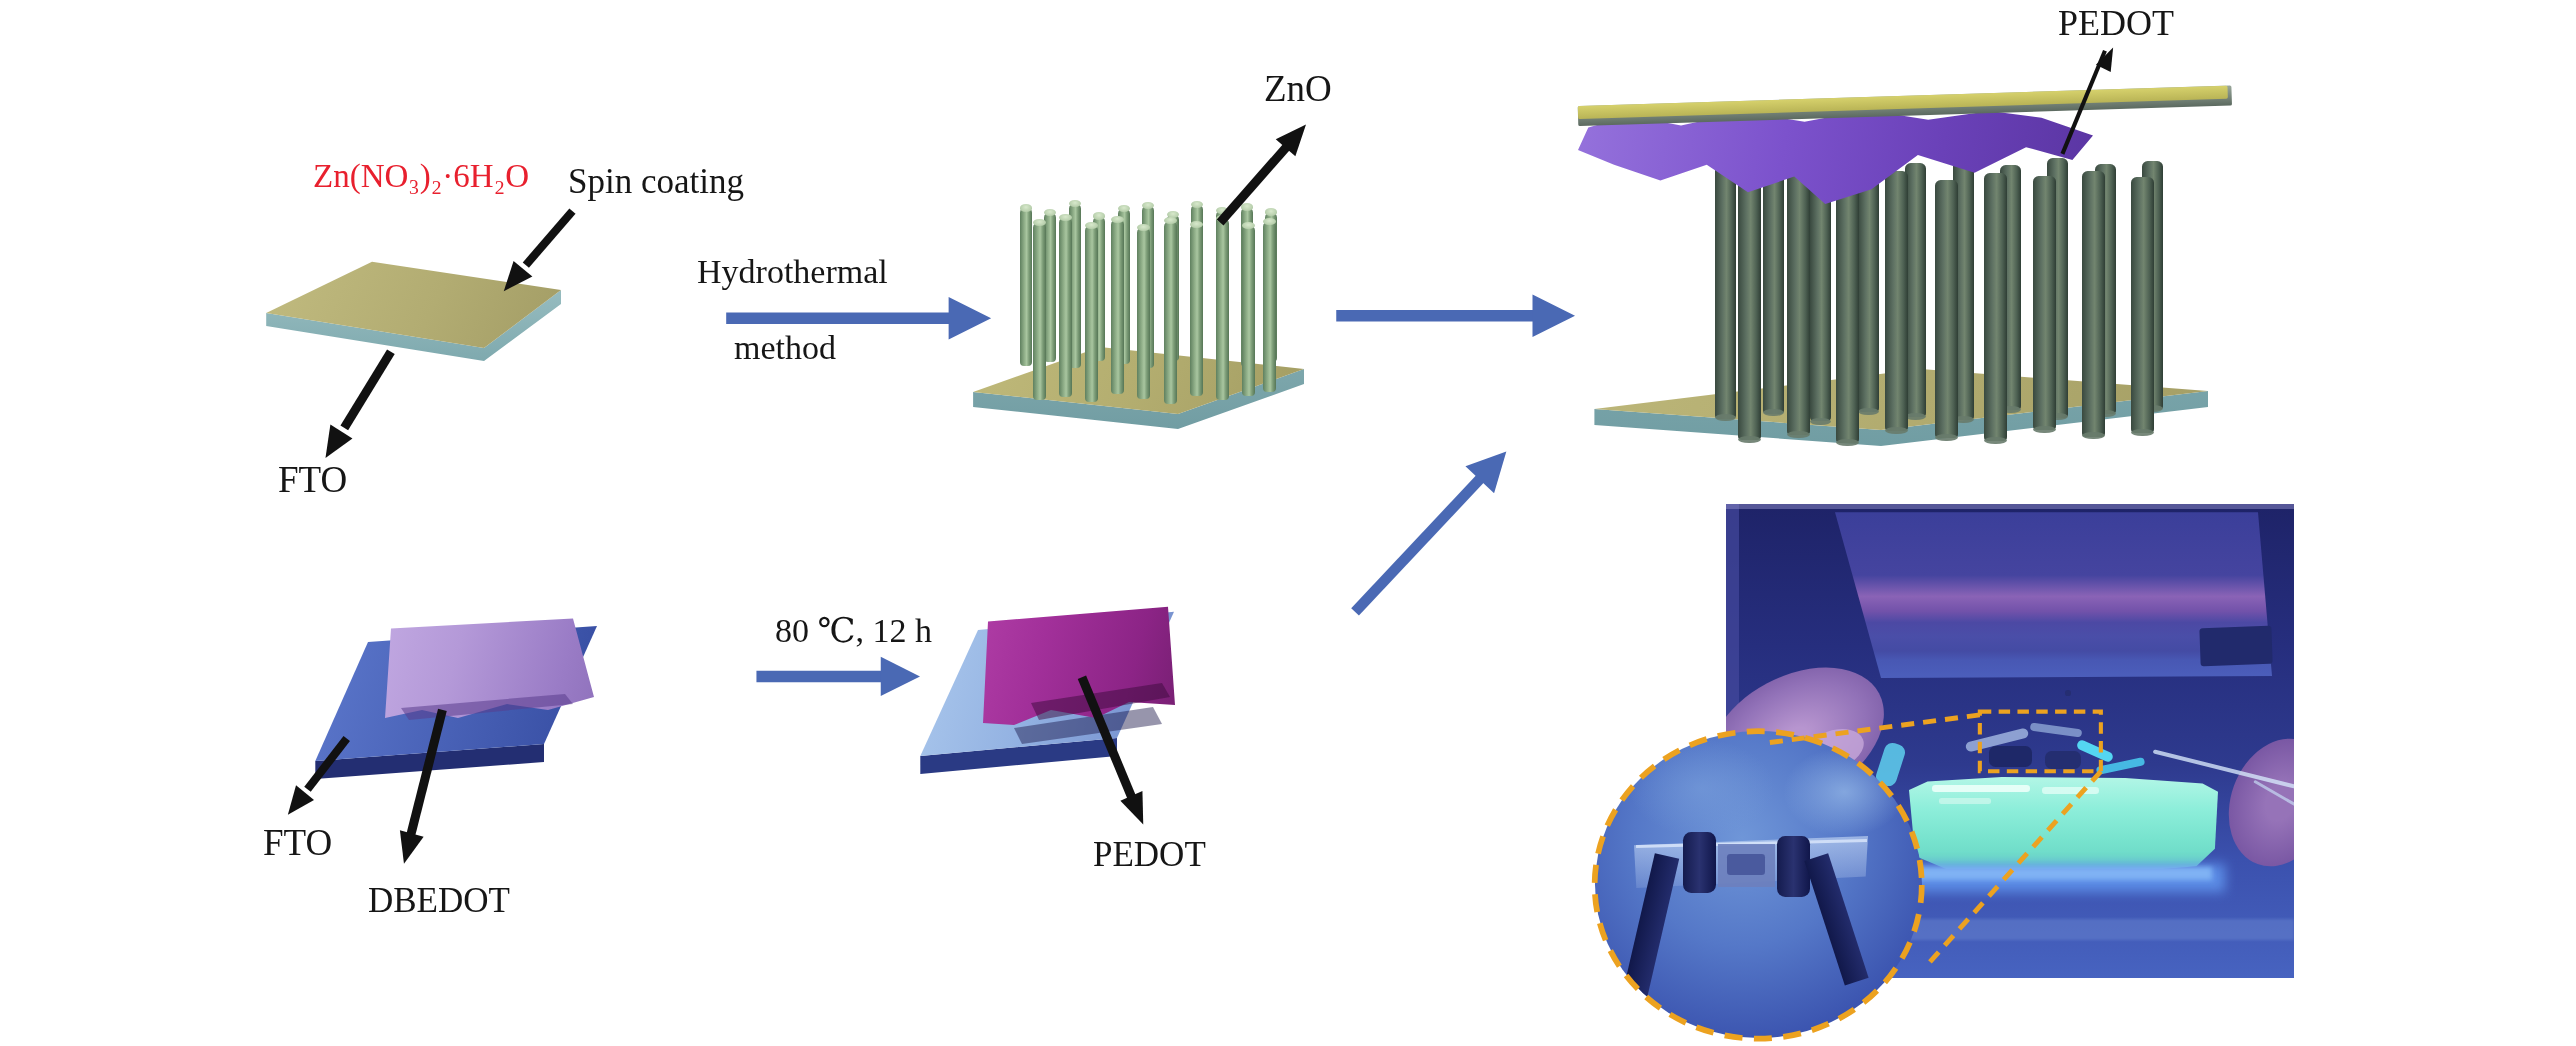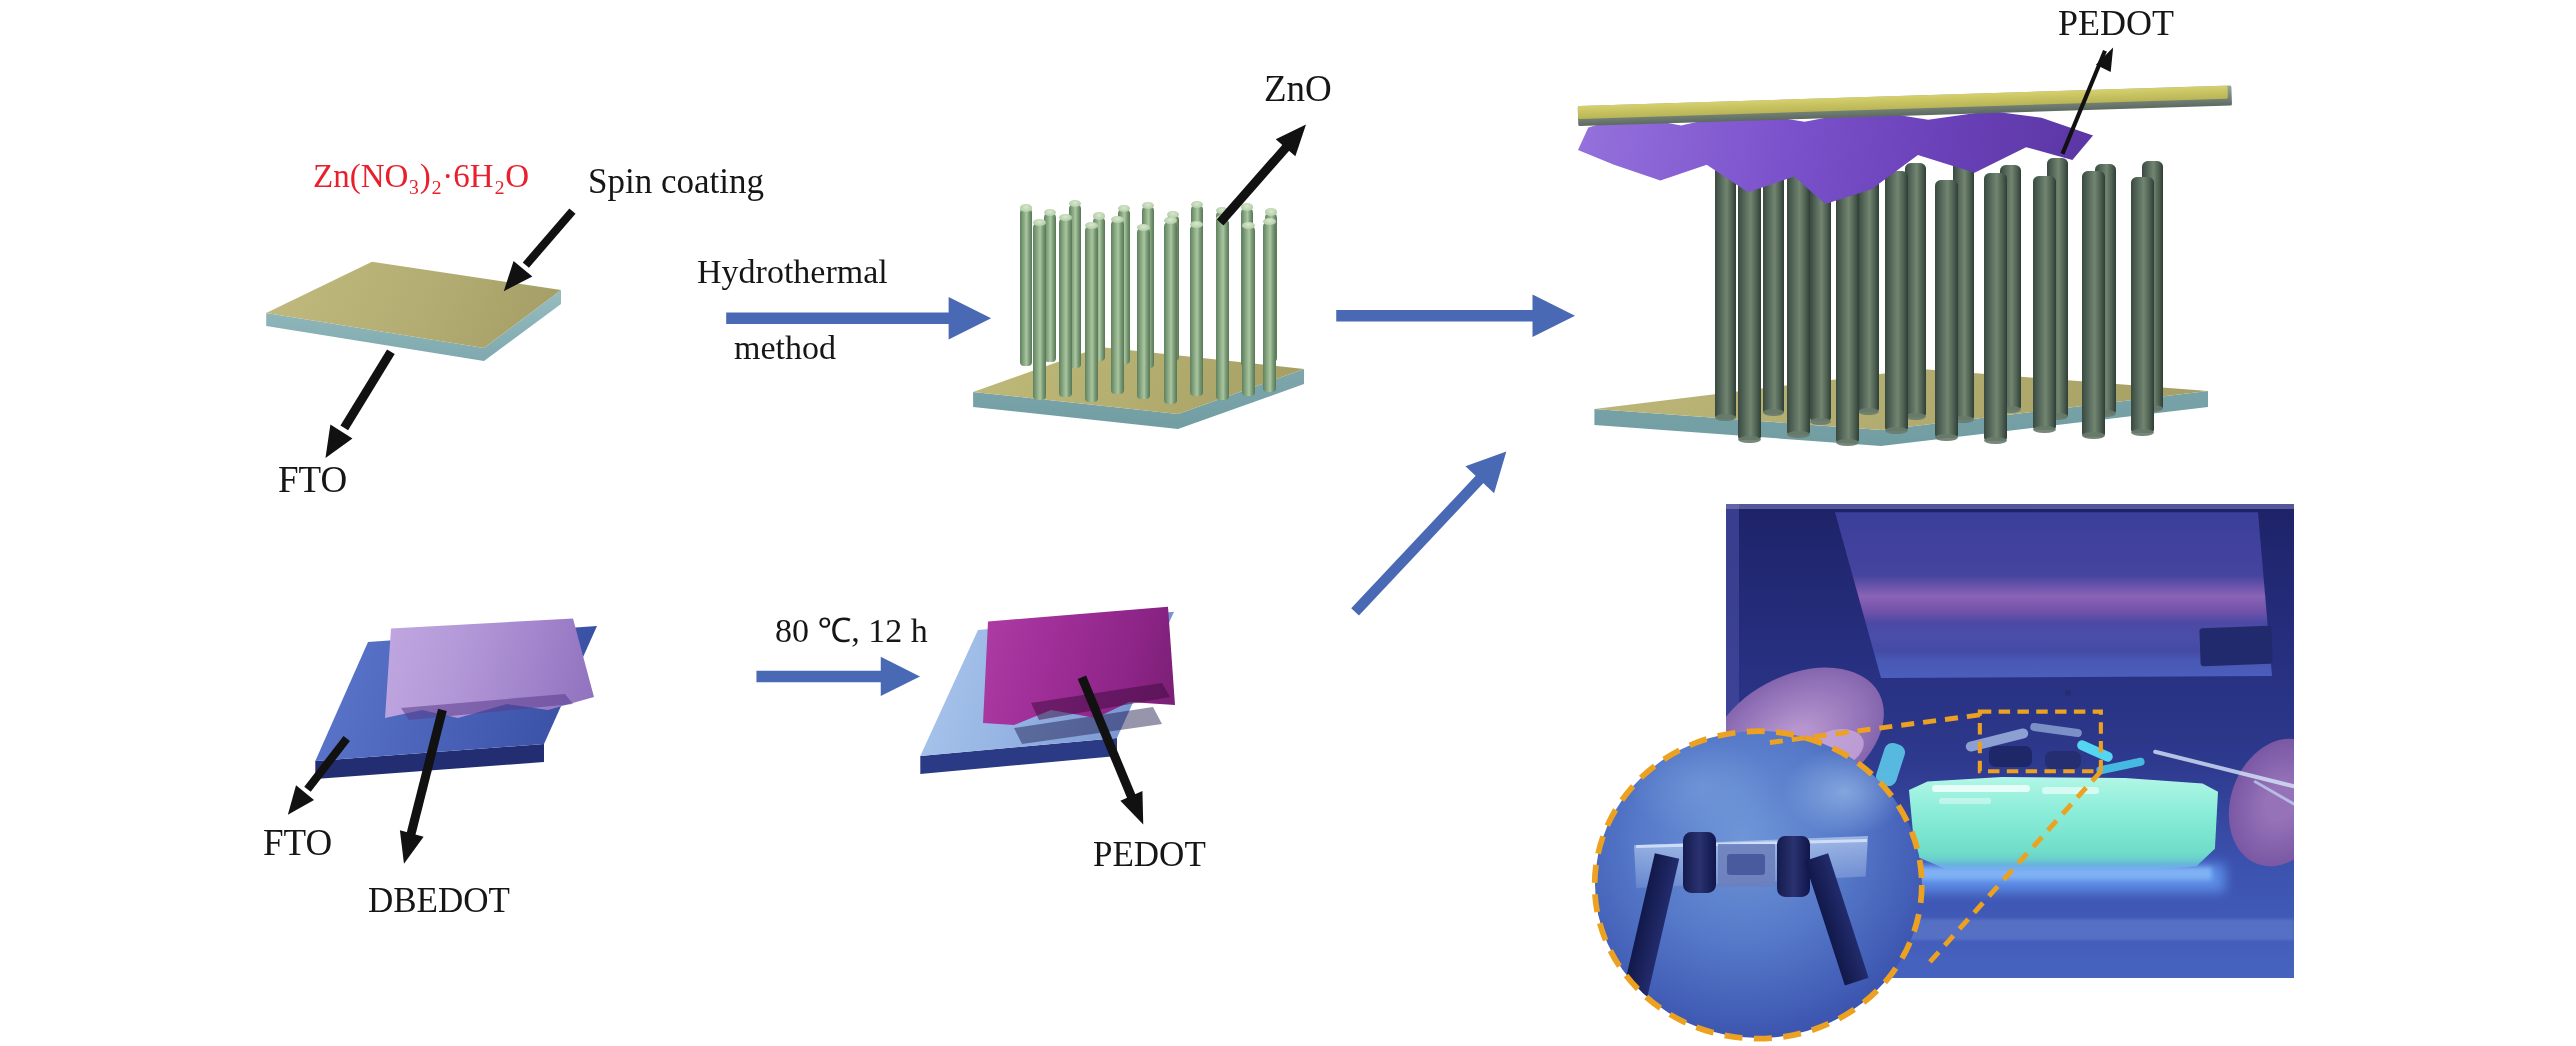--- a/index.html
+++ b/index.html
@@ -9,21 +9,21 @@
   .face{position:absolute;inset:0;}
   .lbl{position:absolute;white-space:nowrap;line-height:1.05;}
   .rod{position:absolute;border-radius:5.7px 5.7px 4.1px 4.1px;}
   .rodA{background:linear-gradient(90deg,#5f805f 0%,#8fae88 35%,#a9c6a0 55%,#7d9d78 75%,#567656 100%);}
   .rodB{background:linear-gradient(90deg,#39493f 0%,#5d7062 35%,#72856f 55%,#4e6153 80%,#2f3e35 100%);}
   .cap{position:absolute;border-radius:50%;}
   .capA{background:radial-gradient(ellipse at 50% 40%,#d8e9cc 0%,#b5cdaa 70%,#94b08c 100%);}
   .capB{background:#687b6c;opacity:.9;}
   .ph{position:absolute;}
   svg.overlay{position:absolute;left:0;top:0;z-index:50;pointer-events:none;}
-  .lblz{z-index:60;font-family:Liberation Serif, serif;}
+  .lblz{z-index:60;}
 </style>
 </head>
 <body>
 
 <div class="canvas">
 
   <div class="grp" style="left:258px;top:252px;width:311px;height:114px">
     <div class="face" style="clip-path:polygon(8.2px 61px,226px 96px,303px 38px,303px 52px,226px 109px,8.2px 74px);
                 background:linear-gradient(180deg,#a3c6c9,#7da8ad);"></div>
     <div class="face" style="clip-path:polygon(8.2px 61px,114px 9.8px,303px 38px,226px 96px);
@@ -201,21 +201,21 @@
                 background:linear-gradient(90deg,#141b4e,#2a3270 50%,#10164a);"></div>
     <div class="ph" style="left:182px;top:105px;width:33px;height:61px;border-radius:8.2px;
                 background:linear-gradient(90deg,#141b4e,#2a3270 50%,#10164a);"></div>
     <div class="ph" style="left:43px;top:123px;width:24.5px;height:147px;transform:rotate(13deg);
                 background:linear-gradient(90deg,#11184a,#232c6c);"></div>
     <div class="ph" style="left:229px;top:123px;width:24.5px;height:131px;transform:rotate(-18deg);
                 background:linear-gradient(90deg,#11184a,#232c6c);"></div>
   </div>
 
   <div class="lbl lblz" style="left:313px;top:159px;font-size:33px;color:#e8202e;">Zn(NO₃)₂·6H₂O</div>
-  <div class="lbl lblz" style="left:568px;top:164px;font-size:35px;margin-left:20px;">Spin coating</div>
+  <div class="lbl lblz" style="left:568px;top:164px;font-size:35px;">Spin coating</div>
   <div class="lbl lblz" style="left:697px;top:254px;font-size:34px;">Hydrothermal</div>
   <div class="lbl lblz" style="left:734px;top:330px;font-size:34px;">method</div>
   <div class="lbl lblz" style="left:1264px;top:70px;font-size:37px;">ZnO</div>
   <div class="lbl lblz" style="left:2058px;top:4.9px;font-size:36px;">PEDOT</div>
   <div class="lbl lblz" style="left:278px;top:461px;font-size:37px;">FTO</div>
   <div class="lbl lblz" style="left:775px;top:613px;font-size:34px;">80 ℃, 12 h</div>
   <div class="lbl lblz" style="left:263px;top:824px;font-size:37px;">FTO</div>
   <div class="lbl lblz" style="left:368px;top:883px;font-size:35px;">DBEDOT</div>
   <div class="lbl lblz" style="left:1093px;top:837px;font-size:35px;">PEDOT</div>
 

